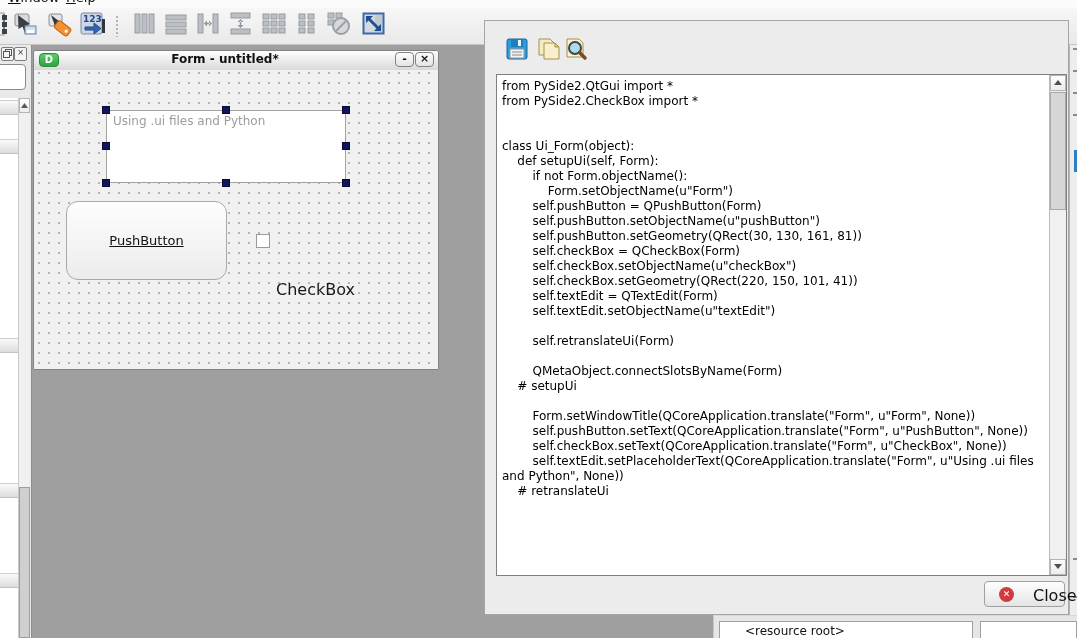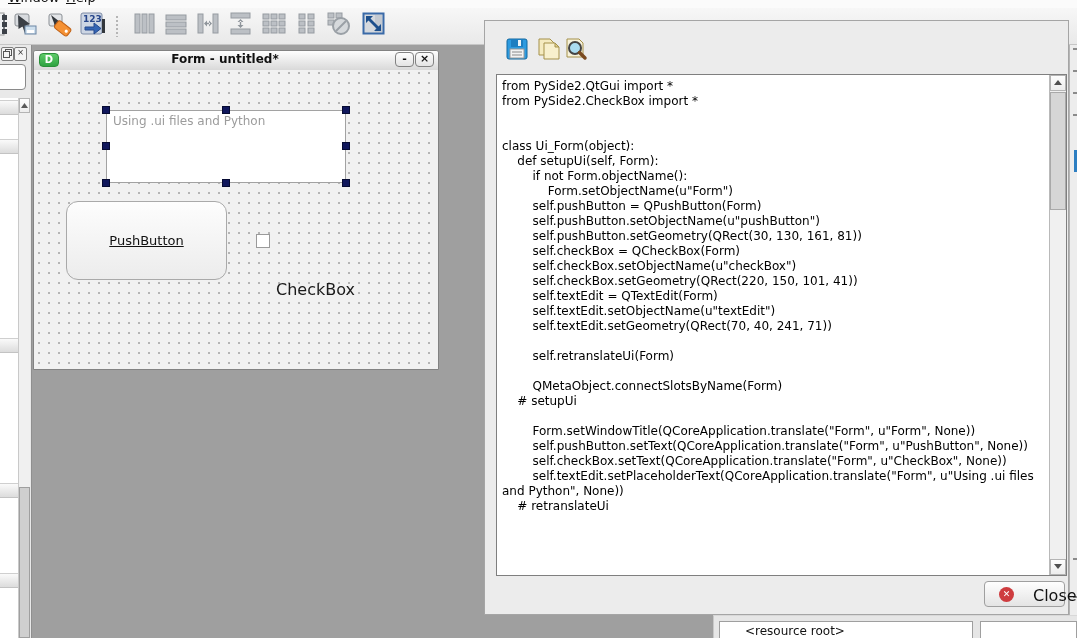--- a/index.html
+++ b/index.html
@@ -318,21 +318,20 @@
         <div class="code-line">        if not Form.objectName():</div>
         <div class="code-line">            Form.setObjectName(u"Form")</div>
         <div class="code-line">        self.pushButton = QPushButton(Form)</div>
         <div class="code-line">        self.pushButton.setObjectName(u"pushButton")</div>
         <div class="code-line">        self.pushButton.setGeometry(QRect(30, 130, 161, 81))</div>
         <div class="code-line">        self.checkBox = QCheckBox(Form)</div>
         <div class="code-line">        self.checkBox.setObjectName(u"checkBox")</div>
         <div class="code-line">        self.checkBox.setGeometry(QRect(220, 150, 101, 41))</div>
         <div class="code-line">        self.textEdit = QTextEdit(Form)</div>
         <div class="code-line">        self.textEdit.setObjectName(u"textEdit")</div>
-        <div class="code-line">        self.textEdit.setGeometry(QRect(70, 40, 241, 71))</div>
         <div class="code-line"></div>
         <div class="code-line">        self.retranslateUi(Form)</div>
         <div class="code-line"></div>
         <div class="code-line">        QMetaObject.connectSlotsByName(Form)</div>
         <div class="code-line">    # setupUi</div>
         <div class="code-line"></div>
         <div class="code-line">        Form.setWindowTitle(QCoreApplication.translate("Form", u"Form", None))</div>
         <div class="code-line">        self.pushButton.setText(QCoreApplication.translate("Form", u"PushButton", None))</div>
         <div class="code-line">        self.checkBox.setText(QCoreApplication.translate("Form", u"CheckBox", None))</div>
         <div class="code-line">        self.textEdit.setPlaceholderText(QCoreApplication.translate("Form", u"Using .ui files</div>

